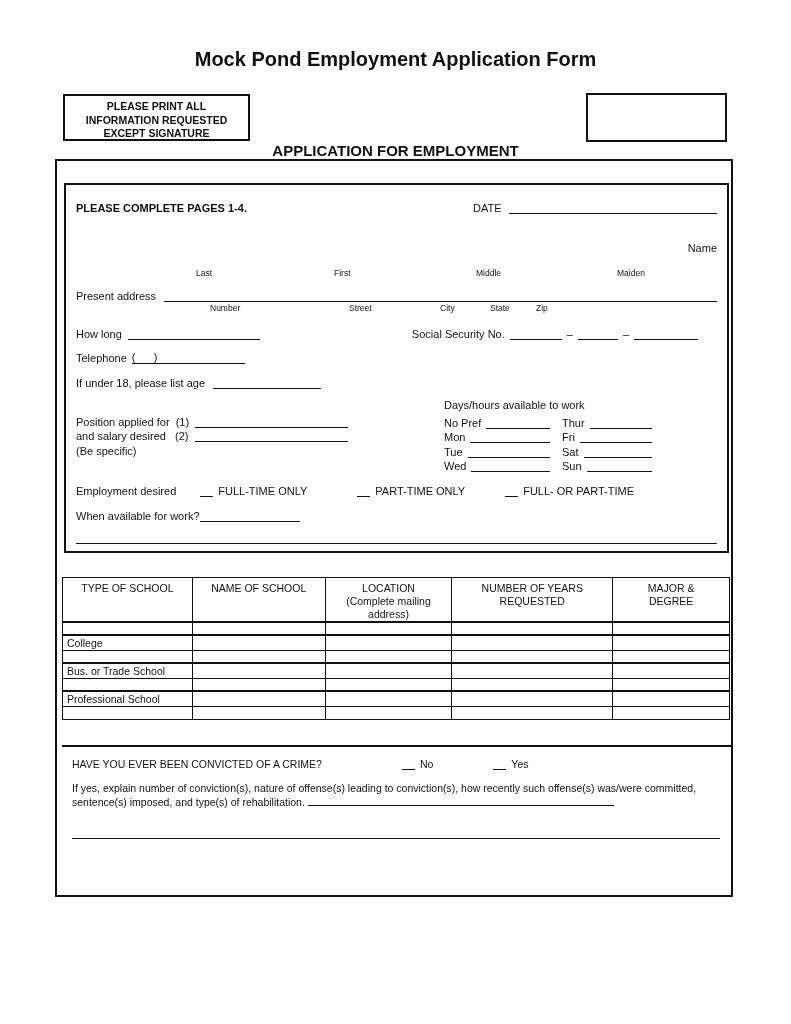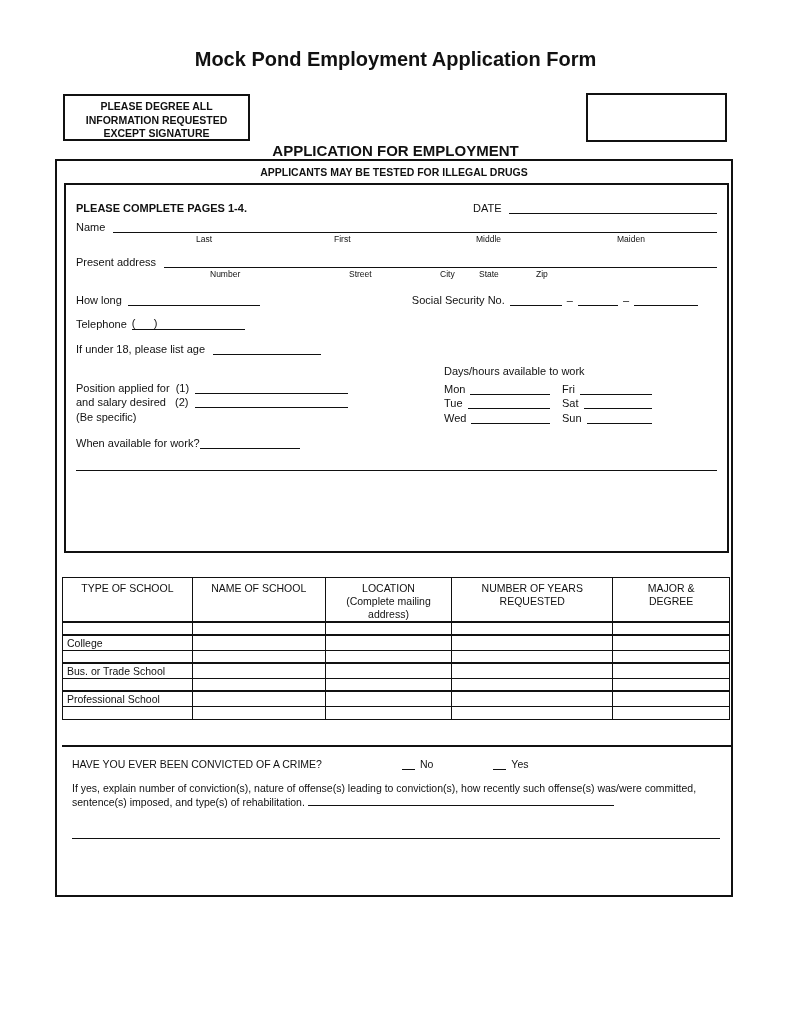--- a/index.html
+++ b/index.html
@@ -44,21 +44,21 @@
   }
 
   .row { display: flex; align-items: flex-end; }
   .u { border-bottom: 1px solid #111; height: 13px; display: inline-block; }
   .u-fill { flex: 1 1 auto; }
   .pre { white-space: pre; }
   .bold { font-weight: bold; }
 
   .r-complete { margin-top: 16px; }
   .r-complete .date-label { margin-left: 226px; margin-right: 8px; }
-  .r-name { margin-top: 6px; }
+  .r-name { margin-top: 28px; flex-direction: column; }
   .r-name .u-fill { margin-left: 8px; }
   .subs { position: relative; height: 13px; font-size: 8.5px; }
   .subs span { position: absolute; top: 1px; }
   .r-address { margin-top: 9px; }
   .r-address .u-fill { margin-left: 8px; }
   .r-howlong { margin-top: 12px; }
   .r-howlong .u-how { width: 132px; margin-left: 6px; }
   .ssn-group { display: flex; align-items: flex-end; margin-left: 152px; }
   .ssn-group .u { margin: 0 5px; }
   .r-phone { margin-top: 11px; }
@@ -122,32 +122,31 @@
   .crime-lastline .u-fill { width: 100%; }
 </style>
 </head>
 <body>
 
 <div class="page">
 
   <div class="title">Mock Pond Employment Application Form</div>
 
   <div class="print-box">
-    <div>PLEASE DEGREE ALL</div>
+    <div>PLEASE PRINT ALL</div>
     <div>INFORMATION REQUESTED</div>
     <div>EXCEPT SIGNATURE</div>
   </div>
 
   <div class="office-box"></div>
 
   <div class="app-heading">APPLICATION FOR EMPLOYMENT</div>
 
   <div class="outer-box">
 
-    <div class="drug-notice">APPLICANTS MAY BE TESTED FOR ILLEGAL DRUGS</div>
 
     <div class="inner-box">
 
       <div class="row r-complete">
         <span class="bold">PLEASE COMPLETE PAGES 1-4.</span>
         <span class="date-label">DATE</span>
         <span class="u u-fill"></span>
       </div>
 
       <div class="row r-name">
@@ -162,21 +161,21 @@
       </div>
 
       <div class="row r-address">
         <span>Present address</span>
         <span class="u u-fill"></span>
       </div>
       <div class="subs">
         <span style="left:134px">Number</span>
         <span style="left:273px">Street</span>
         <span style="left:364px">City</span>
-        <span style="left:403px">State</span>
+        <span style="left:414px">State</span>
         <span style="left:460px">Zip</span>
       </div>
 
       <div class="row r-howlong">
         <span>How long</span>
         <span class="u u-how"></span>
         <span class="ssn-group">
           <span>Social Security No.</span>
           <span class="u" style="width:52px"></span>
           <span>–</span>
@@ -208,20 +207,30 @@
             <span class="u u-fill"></span>
           </div>
           <div class="row">
             <span>(Be specific)</span>
           </div>
         </div>
         <div class="rightcol">
           <div class="avail-heading">Days/hours available to work</div>
           <div class="day-row">
             <span class="pair pair-1">
+                <span>No Pref</span>
+                <span class="u u-fill"></span>
+              </span>
+            <span class="pair pair-2">
+                <span>Thur</span>
+                <span class="u u-fill"></span>
+              </span>
+          </div>
+          <div class="day-row">
+            <span class="pair pair-1">
                 <span>Mon</span>
                 <span class="u u-fill"></span>
               </span>
             <span class="pair pair-2">
                 <span>Fri</span>
                 <span class="u u-fill"></span>
               </span>
           </div>
           <div class="day-row">
             <span class="pair pair-1">
@@ -240,20 +249,35 @@
               </span>
             <span class="pair pair-2">
                 <span>Sun</span>
                 <span class="u u-fill"></span>
               </span>
           </div>
         </div>
       </div>
 
 
+      <div class="row r-employ">
+        <span>Employment desired</span>
+        <span class="opt opt-1">
+          <span class="u"></span>
+          <span>FULL-TIME ONLY</span>
+        </span>
+        <span class="opt opt-2">
+          <span class="u"></span>
+          <span>PART-TIME ONLY</span>
+        </span>
+        <span class="opt opt-3">
+          <span class="u"></span>
+          <span>FULL- OR PART-TIME</span>
+        </span>
+      </div>
 
       <div class="row r-when">
         <span>When available for work?</span>
         <span class="u"></span>
       </div>
 
       <div class="row r-bottomline">
         <span class="u u-fill"></span>
       </div>
 

